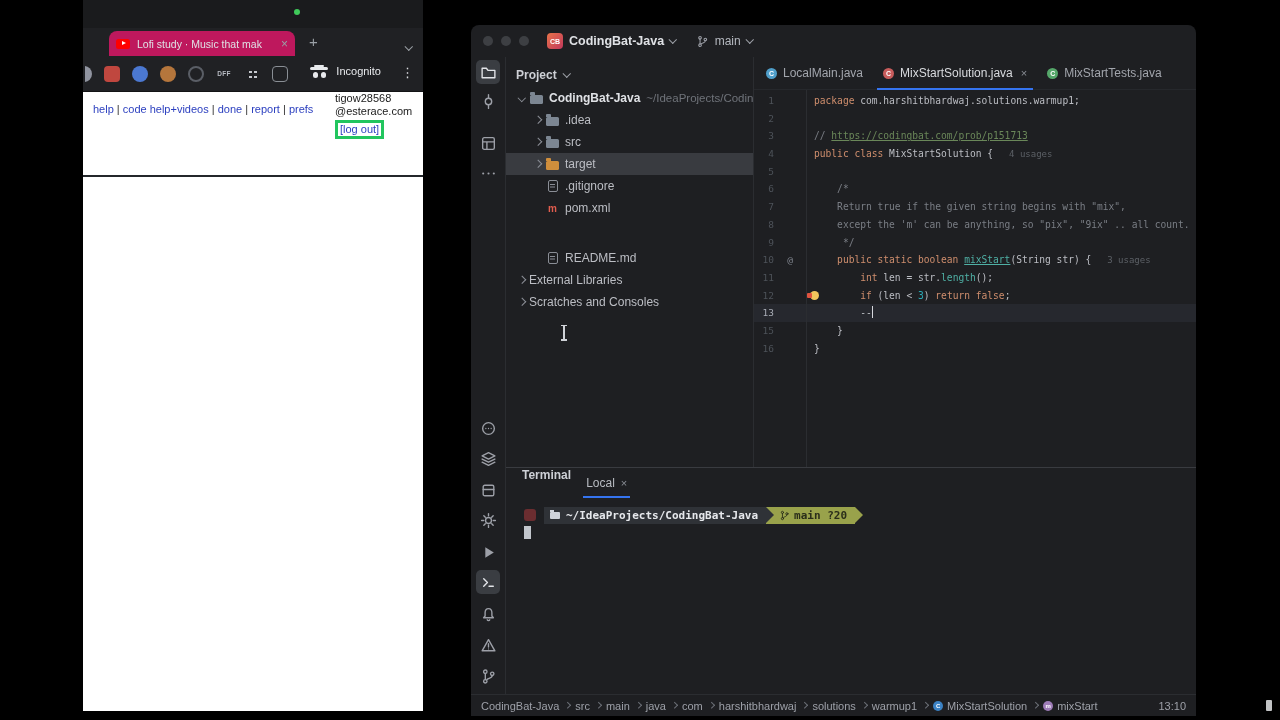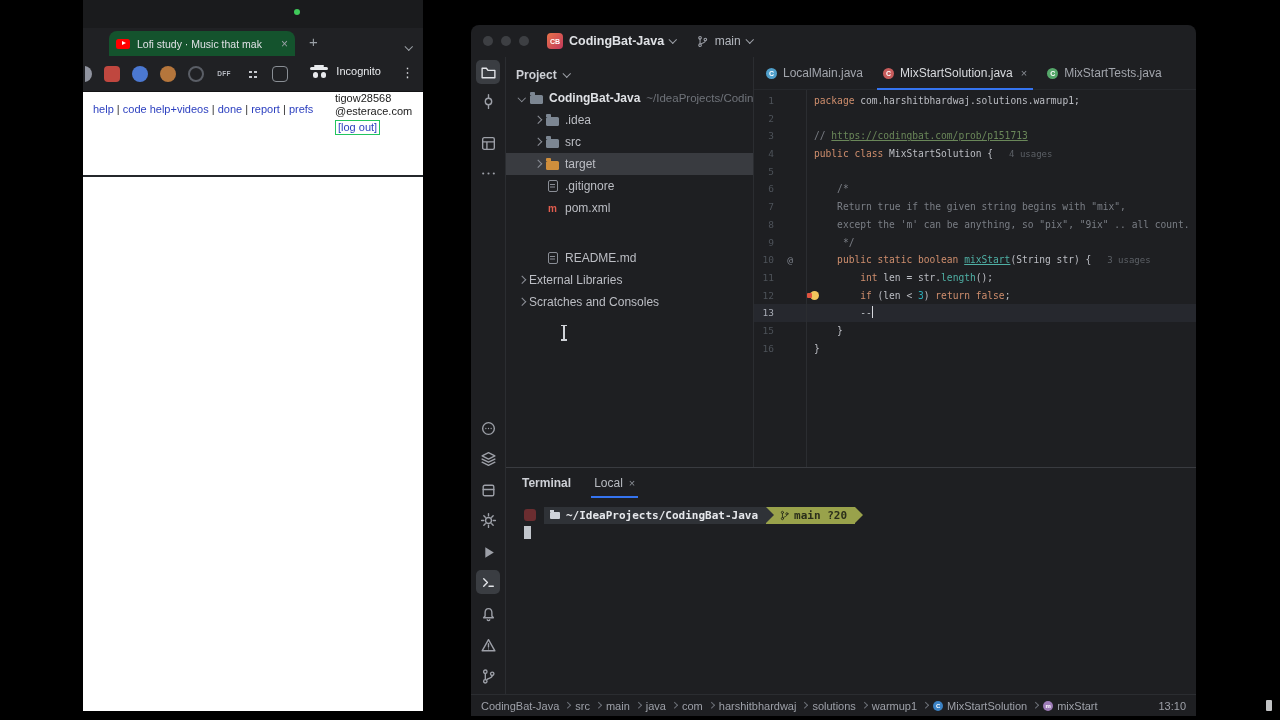--- a/index.html
+++ b/index.html
@@ -4,21 +4,21 @@
 <style>
   *{margin:0;padding:0;box-sizing:border-box}
   html,body{width:1280px;height:720px;background:#000;overflow:hidden;font-family:"Liberation Sans",sans-serif}
   #screen{position:relative;width:1280px;height:720px;background:#000}
 
   
   .browser{position:absolute;left:83px;top:0;width:340px;height:711px;background:#fff;overflow:hidden}
   .b-titlebar{height:28px;background:#1a1b1d;position:relative}
   .green-dot{position:absolute;left:211px;top:9px;width:6px;height:6px;border-radius:50%;background:#3fca5a}
   .b-tabstrip{height:28px;background:#202124;position:relative}
-  .b-tab{position:absolute;left:26px;top:3px;width:186px;height:25px;background:#14532d;border-radius:8px 8px 0 0;display:flex;align-items:center;padding:0 7px;gap:7px}
+  .b-tab{position:absolute;left:26px;top:3px;width:186px;height:25px;background:#be185d;border-radius:8px 8px 0 0;display:flex;align-items:center;padding:0 7px;gap:7px}
   .yt-icon{width:14px;height:10px;background:#f00;border-radius:2.5px;position:relative;flex:none}
   .yt-icon::after{content:"";position:absolute;left:5.5px;top:2.5px;border-left:4px solid #fff;border-top:2.5px solid transparent;border-bottom:2.5px solid transparent}
   .b-tab-title{color:#dfe1e5;font-size:10.5px;white-space:nowrap;overflow:hidden;flex:1}
   .b-tab-close{color:#9aa0a6;font-size:12px;line-height:1}
   .b-newtab{position:absolute;left:226px;top:5px;color:#9aa0a6;font-size:15px}
   .b-tabsearch{position:absolute;right:12px;top:8px;color:#9aa0a6}
   .b-toolbar{height:36px;background:#202124;border-bottom:1px solid #131315;position:relative;display:flex;align-items:center}
   .ext-row{display:flex;align-items:center;gap:12px;margin-left:2px;max-width:218px;overflow:hidden;flex:none}
   .ext{width:16px;height:16px;border-radius:50%;flex:none;display:flex;align-items:center;justify-content:center;font-size:6.5px;font-weight:bold;letter-spacing:.3px}
   .ext-rounded{border-radius:4px}
@@ -30,21 +30,21 @@
   .incog-icon i{position:absolute;left:0;top:3px;width:18px;height:3px;background:#e8eaed;border-radius:1.5px}
   .incog-icon i::before{content:"";position:absolute;left:4px;top:-2.5px;width:10px;height:2.5px;background:#e8eaed;border-radius:1px}
   .incog-icon b{position:absolute;left:2.5px;top:8px;width:5.5px;height:5.5px;border-radius:50%;background:#e8eaed;box-shadow:8px 0 #e8eaed}
   .incog-label{color:#e8eaed;font-size:11px}
   .b-kebab{position:absolute;right:9px;top:10px;color:#dadce0;font-size:13px;line-height:1}
   .b-page{background:#fff;height:619px;position:relative;color:#1a1a1a;font-size:11px}
   .cb-nav{position:absolute;left:10px;top:11px;white-space:nowrap}
   .cb-link{color:#2b3fbf;cursor:pointer}
   .cb-sep{color:#333}
   .cb-user{position:absolute;left:252px;top:0;line-height:13px}
-  .cb-logout{display:inline-block;margin-top:2px;border:1px solid #22c55e;padding:0 2px;color:#2b3fbf}
+  .cb-logout{display:inline-block;margin-top:2px;border:3px solid #22c55e;padding:0 2px;color:#2b3fbf}
   .cb-rule{position:absolute;left:0;top:83px;width:100%;height:2px;background:#24272b}
 
   
   .ide{position:absolute;left:471px;top:25px;width:725px;height:691px;background:#1e1f22;border-radius:8px 8px 0 0;color:#bcbec4;font-size:12px;display:flex;flex-direction:column;overflow:hidden}
   .ide-titlebar{height:32px;flex:none;display:flex;align-items:center;padding:0 12px;gap:10px}
   .traffic{display:flex;gap:8px;margin-right:8px}
   .traffic i{width:10px;height:10px;border-radius:50%;background:#3d3f43;display:block}
   .proj-widget,.branch-widget{display:flex;align-items:center;gap:6px;cursor:pointer}
   .proj-badge{width:16px;height:16px;border-radius:4px;background:linear-gradient(135deg,#e8734a,#c2385c);color:#fff;font-size:7px;font-weight:bold;display:flex;align-items:center;justify-content:center}
   .proj-name{color:#dfe1e5;font-weight:600;font-size:12.5px}
@@ -103,21 +103,21 @@
   .tk-num{color:#2aacb8}
   .tk-meth{color:#4fb0a5;text-decoration:underline}
   .tk-call{color:#4fb0a5}
   .inlay{color:#5c6066;font-size:9px;margin-left:16px}
   .caret{display:inline-block;width:1.5px;height:12px;background:#d6d8dd;vertical-align:-2px}
   .bulb{position:absolute;left:56px;top:4px;width:9px;height:9px;border-radius:50%;background:#f2c55c}
   .bulb::after{content:"";position:absolute;left:-3px;top:2.5px;width:5px;height:5px;background:#e0533f;border-radius:1px}
 
   
   .terminal{flex:1;border-top:1px solid #393b40;display:flex;flex-direction:column;min-height:0}
-  .term-header{height:30px;flex:none;display:flex;align-items:center;padding-left:16px;gap:20px}
+  .term-header{height:30px;flex:none;display:flex;align-items:flex-start;padding-left:16px;gap:12px}
   .term-title{color:#ced0d6;font-weight:600;font-size:12px}
   .term-tab{display:flex;align-items:center;gap:6px;color:#b9bcc2;position:relative;height:100%;padding:0 3px;cursor:pointer}
   .term-tab::after{content:"";position:absolute;left:0;right:0;bottom:0;height:2px;background:#3574f0}
   .term-tab .close{color:#8a8e96;font-size:11px}
   .term-body{flex:1;position:relative;font-family:"DejaVu Sans Mono",monospace;font-size:11px}
   .prompt-line{position:absolute;left:18px;top:8px;display:flex;align-items:center;height:18px}
   .p-os{width:12px;height:12px;border-radius:3px;background:#6b2d30;margin-right:8px;flex:none}
   .p-seg1{background:#2f3237;color:#e6e8ec;font-weight:bold;padding:0 8px 0 6px;display:flex;align-items:center;gap:6px;height:17px}
   .p-folder{width:10px;height:7px;background:#cfd3da;border-radius:1px;position:relative;flex:none}
   .p-folder::before{content:"";position:absolute;top:-2px;left:0;width:4px;height:2px;background:inherit}

